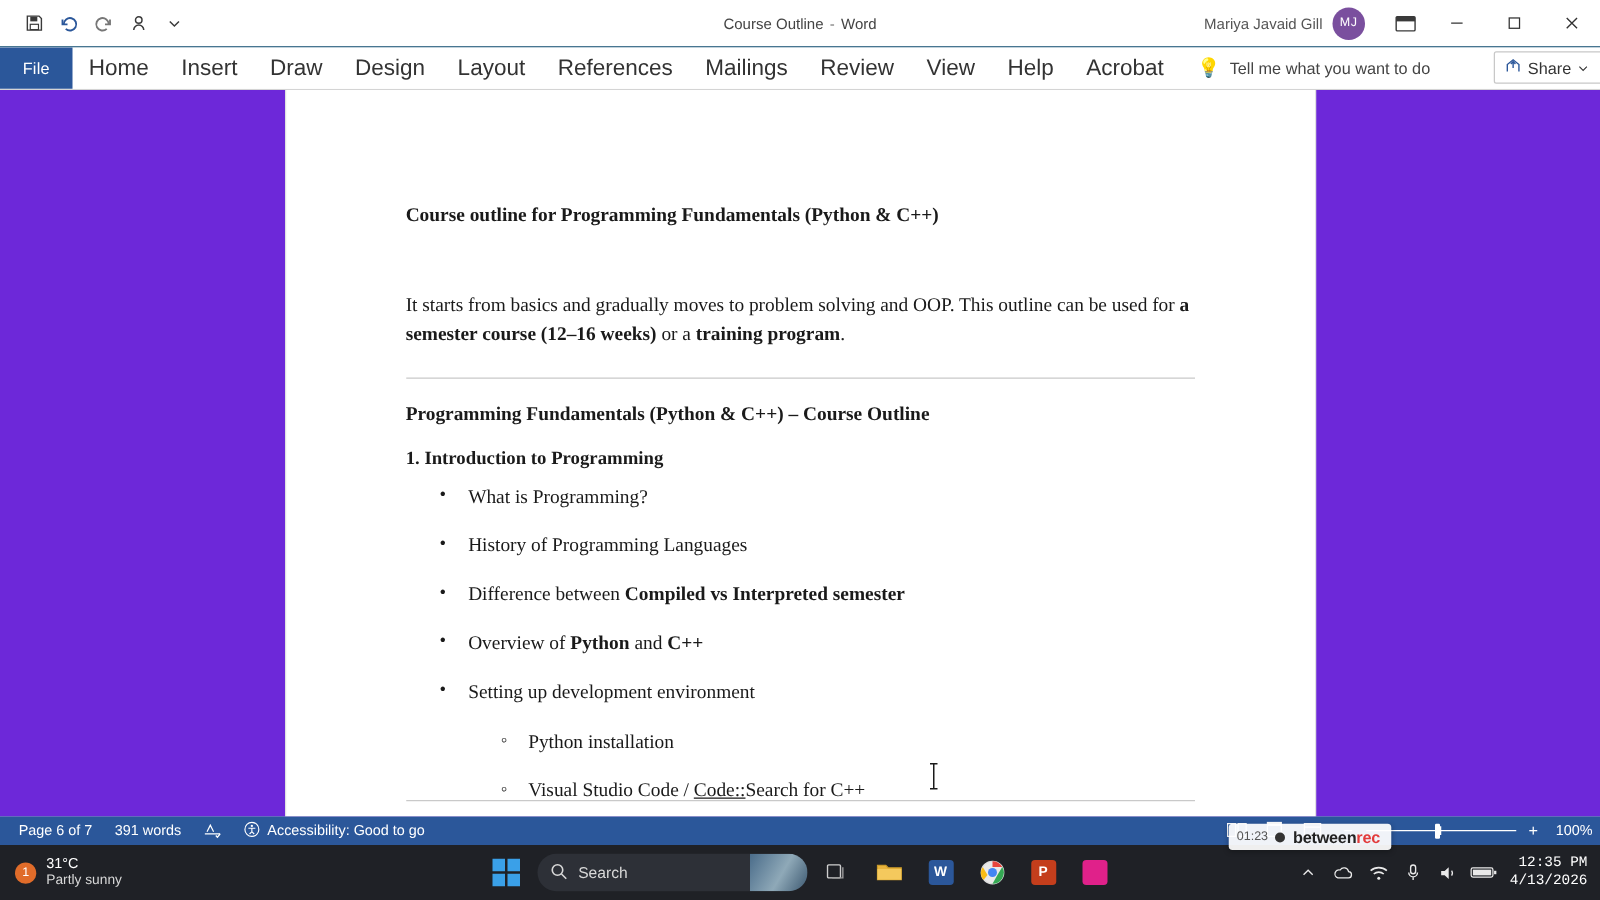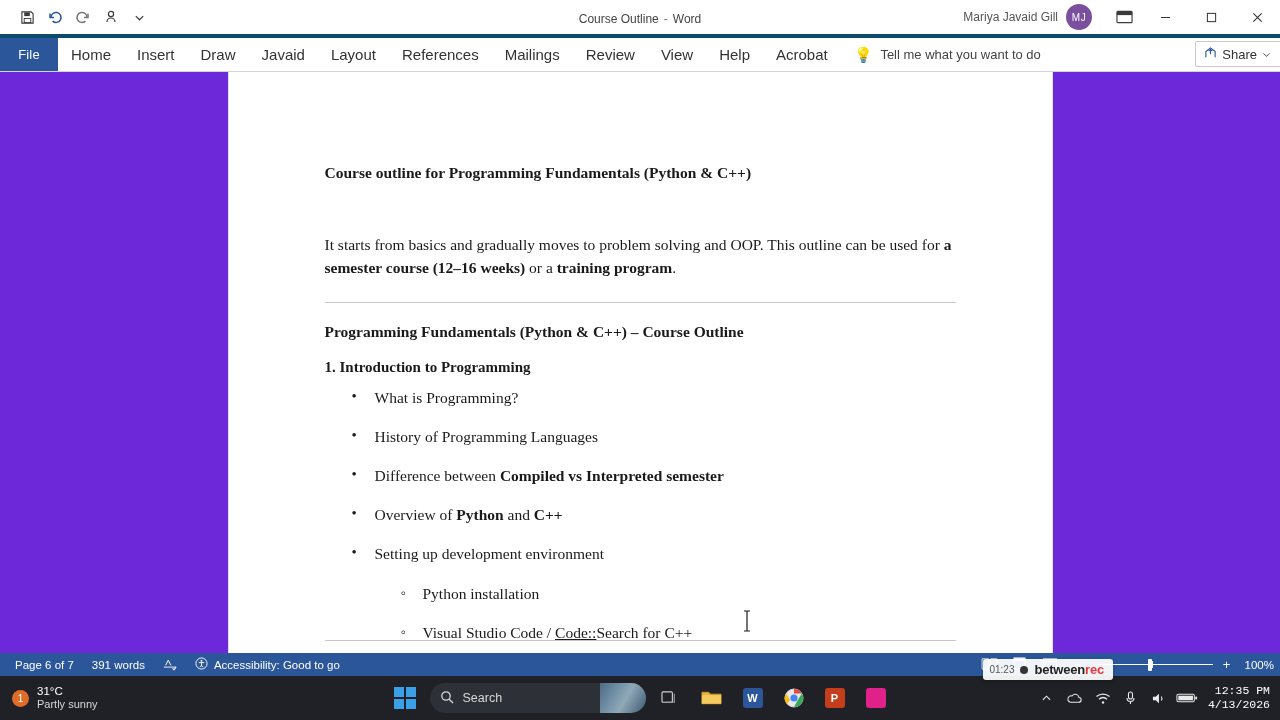--- a/index.html
+++ b/index.html
@@ -7,21 +7,21 @@
     width: 1280px; height: 720px;
     overflow: hidden;
     font-family: "Liberation Sans", sans-serif;
     background: #ffffff;
   }
   .app { position: relative; width: 1280px; height: 720px; display: flex; flex-direction: column; background:#fff; }
 
   
   .titlebar {
     height: 38px; background: #ffffff; display: flex; align-items: center;
-    position: relative; flex: 0 0 38px; border-bottom: 4px solid #0c4a6e;
+    position: relative; flex: 0 0 38px; border-bottom: 1px solid #0c4a6e;
   }
   .qat { display: flex; align-items: center; gap: 2px; padding-left: 14px; }
   .qat-btn {
     width: 26px; height: 24px; display: flex; align-items: center; justify-content: center;
     color: #444; font-size: 13px; border-radius: 2px;
   }
   .qat-btn svg { display:block; }
   .title-center {
     position: absolute; left: 0; right: 0; top: 0; height: 38px;
     display: flex; align-items: center; justify-content: center;
@@ -44,21 +44,21 @@
   .ribbonbar {
     height: 33px; background: #ffffff; display: flex; align-items: stretch;
     flex: 0 0 33px; position: relative;
   }
   .file-tab {
     background: #2b579a; color: #fff; font-size: 13px; width: 58px;
     display: flex; align-items: center; justify-content: center; letter-spacing:.2px;
   }
   .tabs { display: flex; align-items: stretch; }
   .tab {
-    padding: 0 13px; display: flex; align-items: center; font-size: 15px; color: #333;
+    padding: 0 13px; display: flex; align-items: center; font-size: 18px; color: #333;
   }
   .tellme { display: flex; align-items: center; gap: 7px; padding-left: 14px; font-size: 13px; color: #444; }
   .bulb { color: #c29d35; font-size: 15px; line-height: 1; }
   .share-box {
     position: absolute; right: -4px; top: 3px; display: flex; align-items: center; gap: 5px;
     border: 1px solid #c8c8c8; border-radius: 2px; padding: 4px 12px 4px 8px; font-size: 13px; color: #333;
     background: #fff;
   }
   .ribbon-sep { height: 1px; background: #d4d4d4; flex: 0 0 1px; }
 
@@ -245,21 +245,21 @@
       </div>
     </div>
   </div>
 
   <div class="ribbonbar">
     <div class="file-tab">File</div>
     <div class="tabs">
       <div class="tab">Home</div>
       <div class="tab">Insert</div>
       <div class="tab">Draw</div>
-      <div class="tab">Javaid</div>
+      <div class="tab">Design</div>
       <div class="tab">Layout</div>
       <div class="tab">References</div>
       <div class="tab">Mailings</div>
       <div class="tab">Review</div>
       <div class="tab">View</div>
       <div class="tab">Help</div>
       <div class="tab">Acrobat</div>
     </div>
     <div class="tellme">
       <span class="bulb">💡</span>

